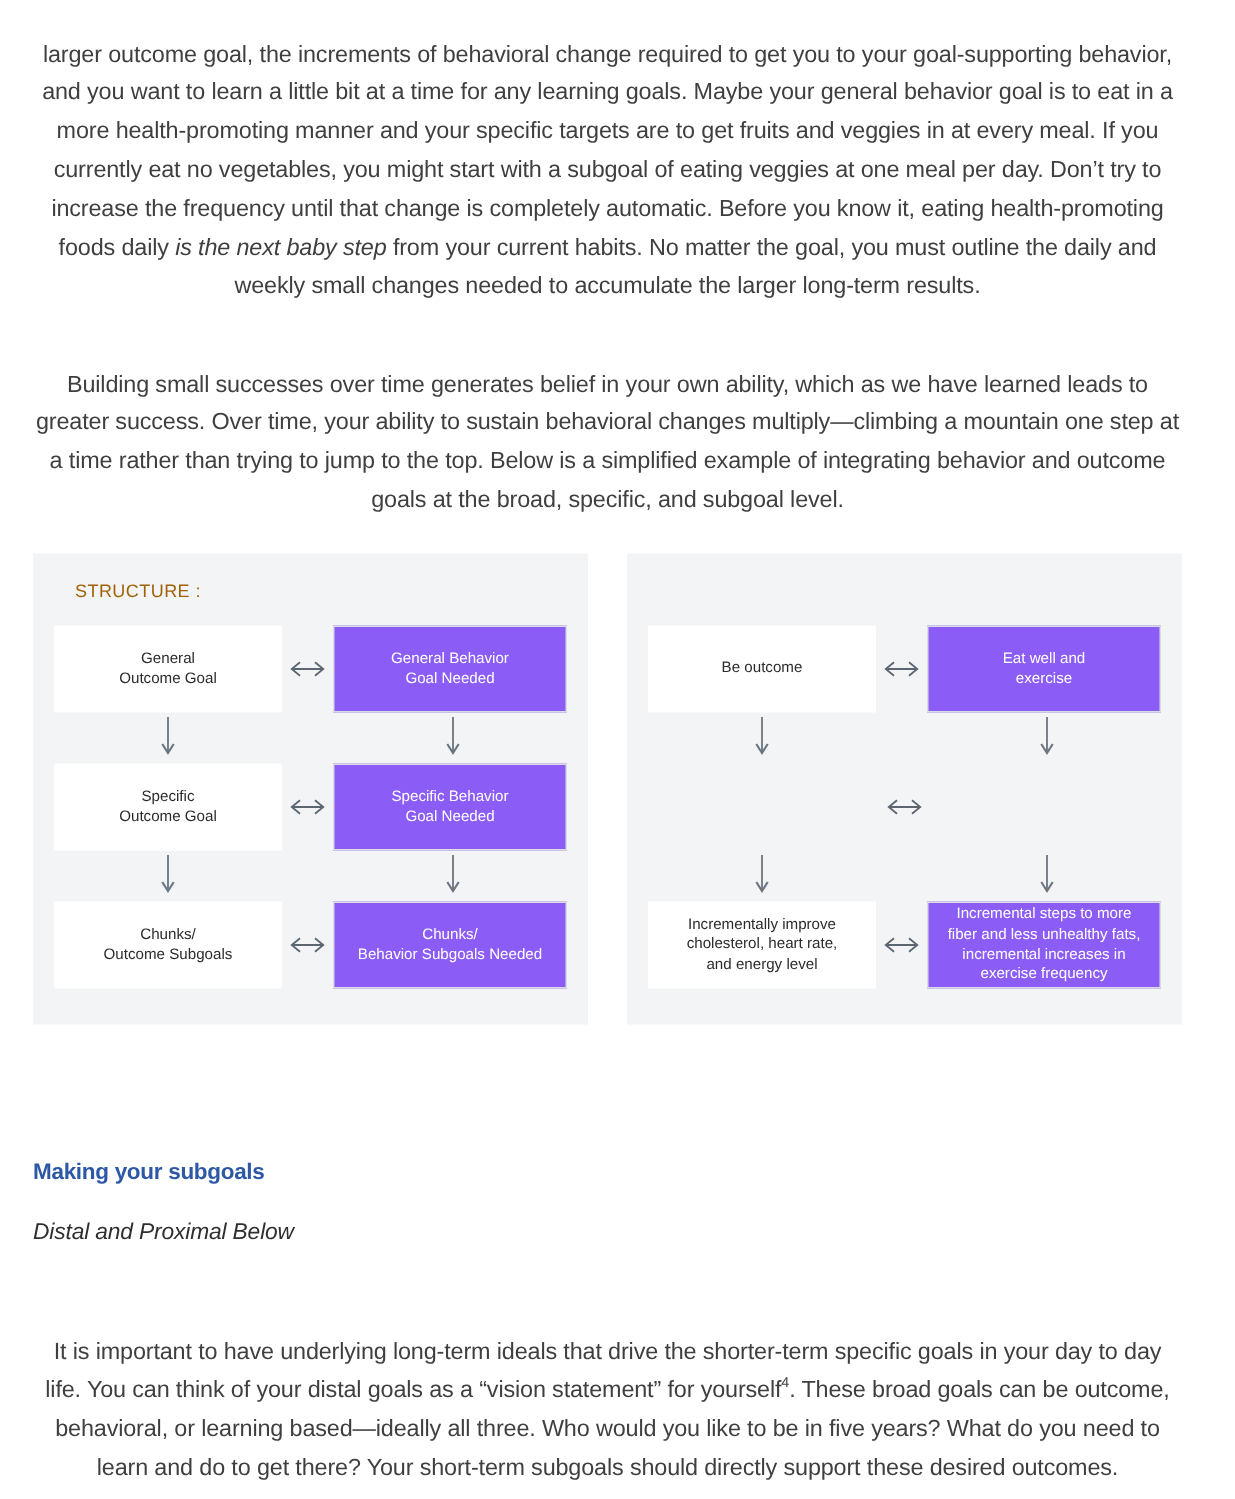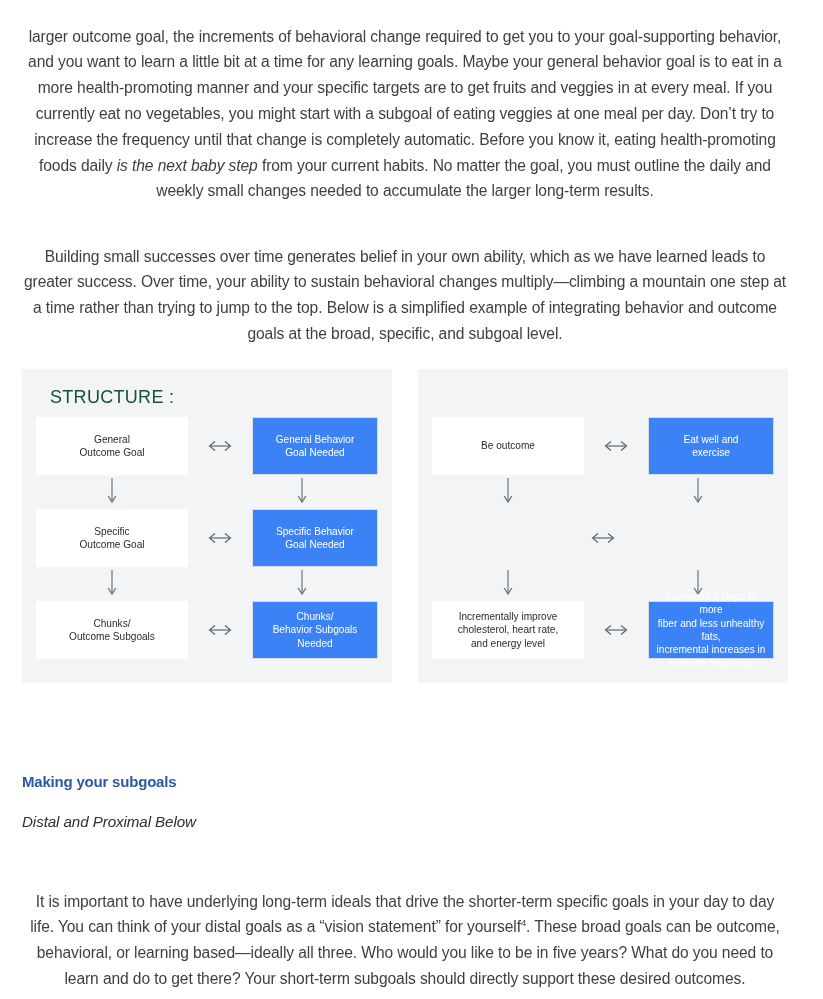--- a/index.html
+++ b/index.html
@@ -50,22 +50,22 @@
   }
   .panel {
     background: #f2f4f6;
     width: 370px;
     height: 314px;
     box-sizing: border-box;
     padding: 14px 14px 12px 14px;
     position: relative;
   }
   .panel-title {
-    font-size: 18px;
-    color: #14532d;
+    font-size: 12px;
+    color: #a16207;
     letter-spacing: 0.3px;
     margin: 4px 0 0 14px;
     font-family: "Liberation Sans", sans-serif;
   }
   .grid {
     position: absolute;
     left: 14px;
     top: 48px;
     right: 14px;
     bottom: 12px;
@@ -92,22 +92,22 @@
     line-height: 13.4px;
     padding: 3px 6px;
     font-family: "Liberation Sans", sans-serif;
   }
   .node.left {
     width: 152px;
     background: #ffffff;
     color: #2b2b2b;
   }
   .node.right {
-    width: 126px;
-    background: #3b82f6;
+    width: 156px;
+    background: #8b5cf6;
     color: #ffffff;
     border: 1px solid #d8dde2;
   }
   .hgap {
     flex: 1 1 auto;
     display: flex;
     align-items: center;
     justify-content: center;
   }
   .harrow {

